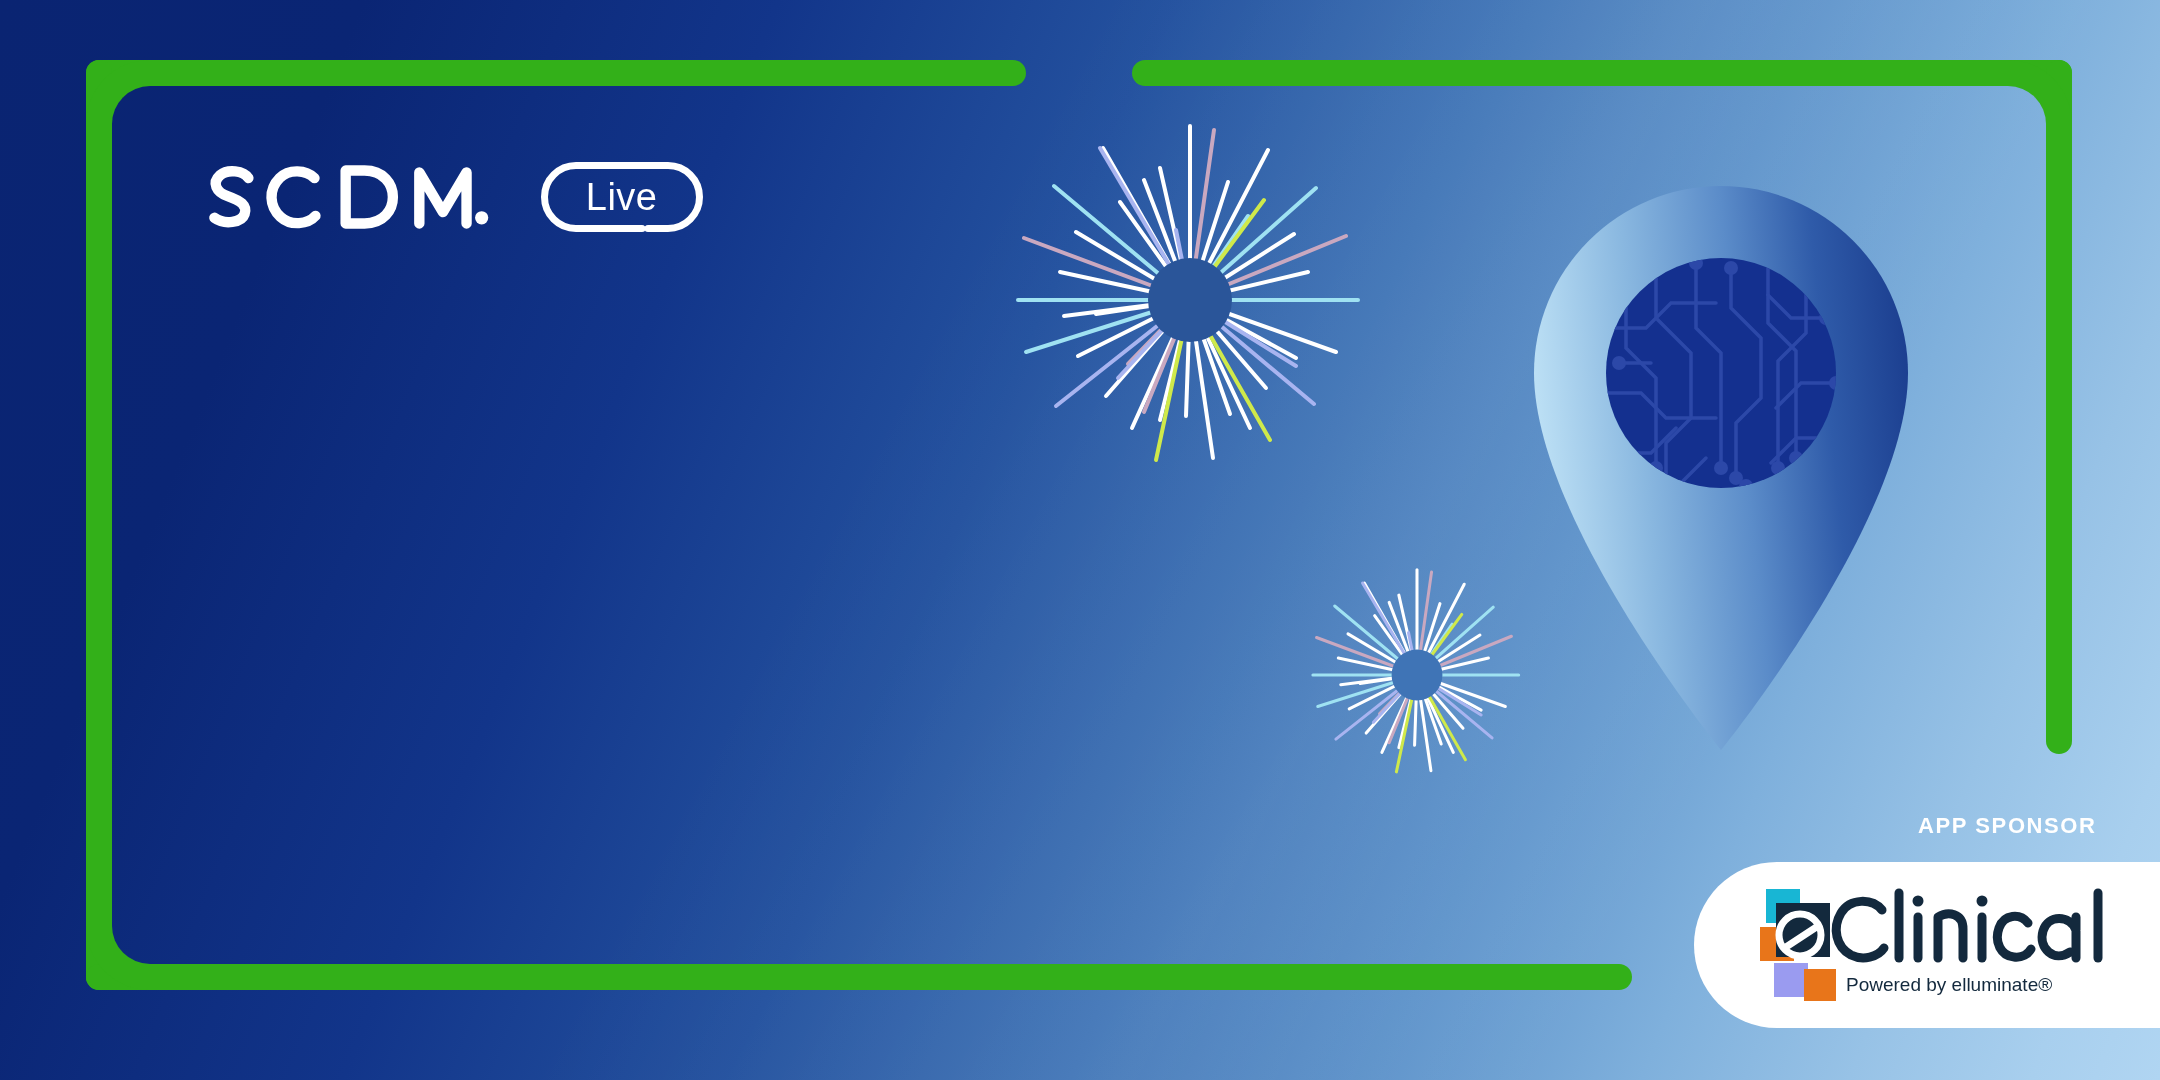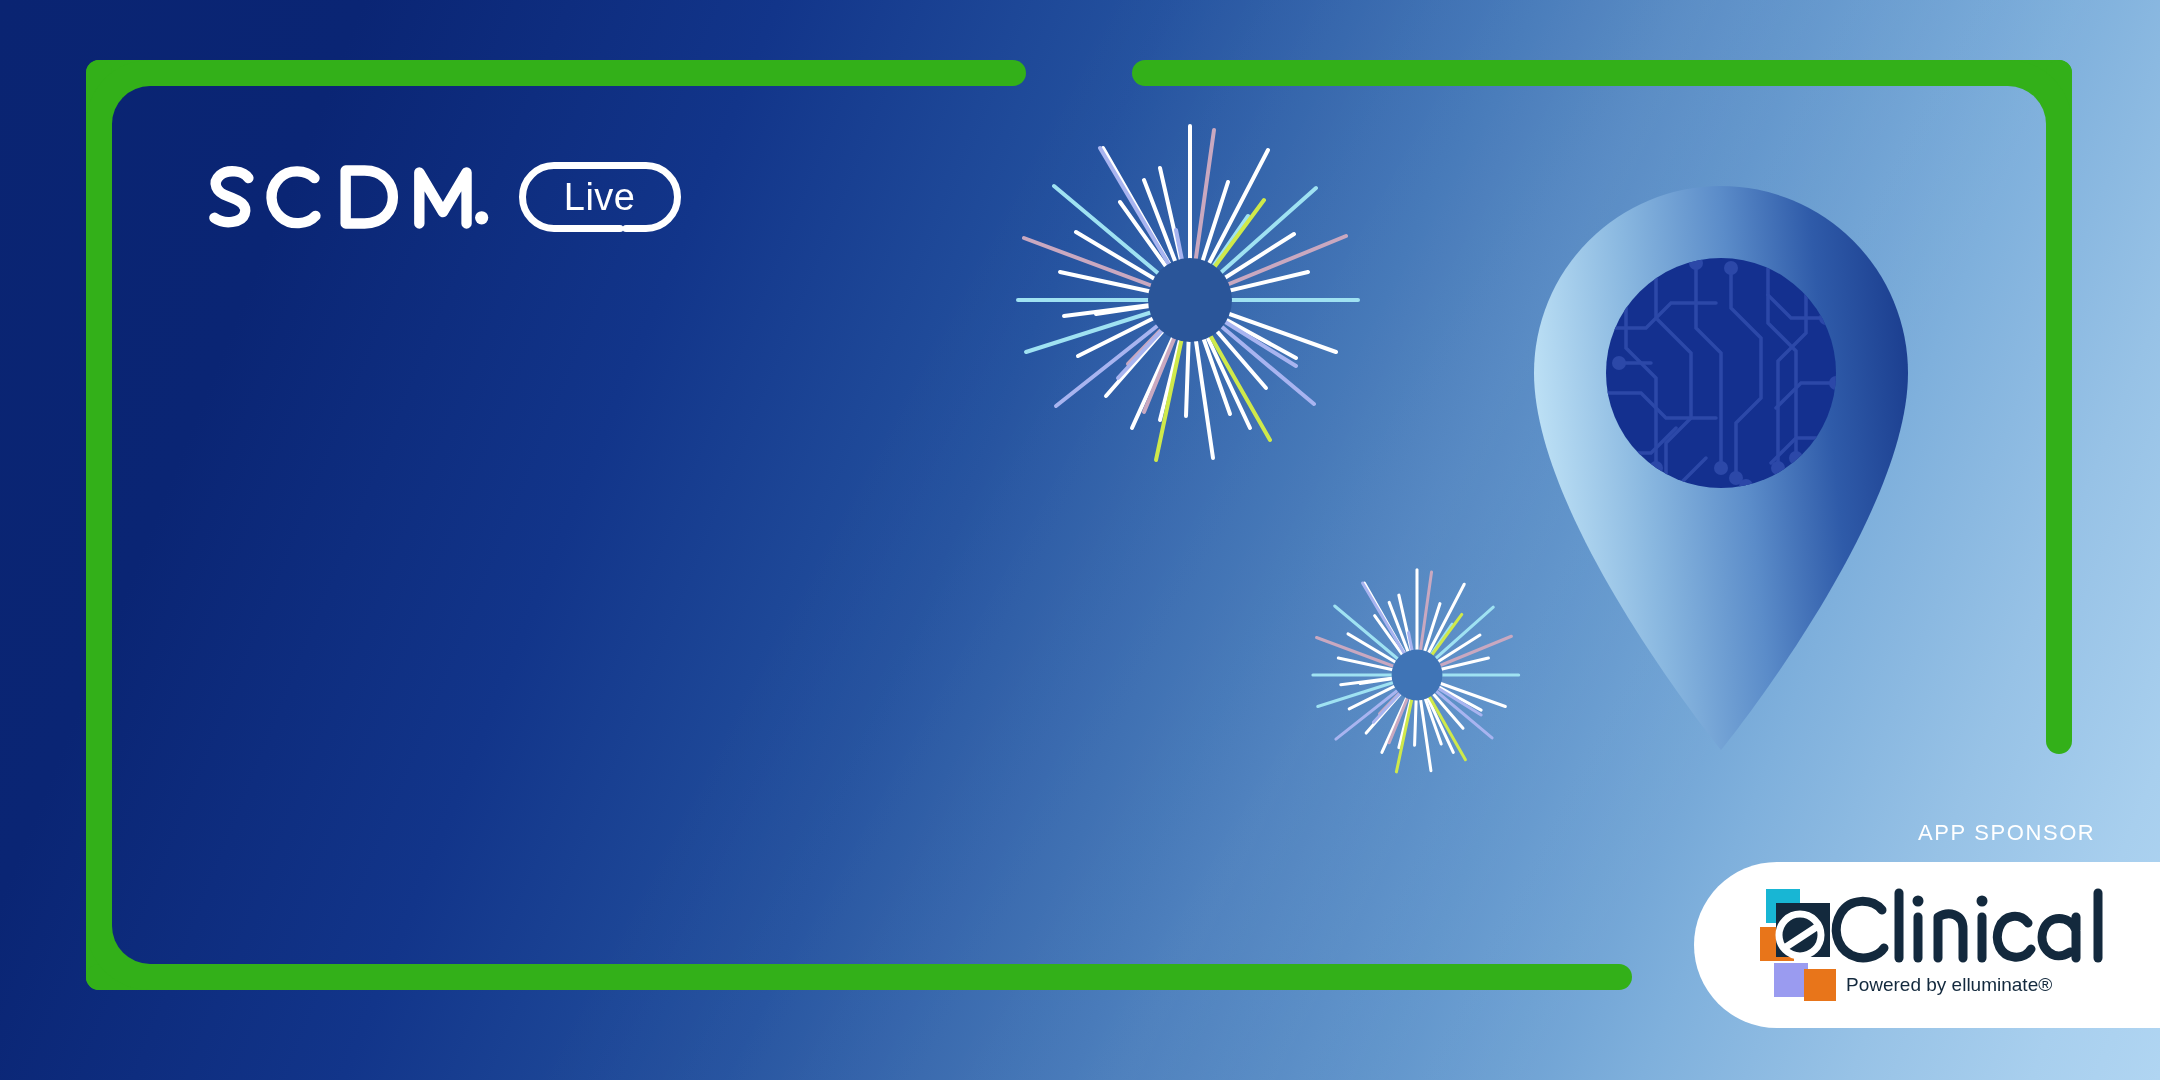--- a/index.html
+++ b/index.html
@@ -40,21 +40,21 @@
   
   #frame-bottom{left:86px;top:964px;width:1546px;height:26px;}
   
   #frame-right{left:2046px;top:60px;width:26px;height:694px;}
   
   #frame-corner-tl{left:86px;top:60px;width:120px;height:120px;background:transparent;border:26px solid #33b019;border-right:none;border-bottom:none;border-top-left-radius:64px;border-radius:64px 0 0 0;box-sizing:border-box;}
   #frame-corner-bl{left:86px;top:870px;width:120px;height:120px;background:transparent;border:26px solid #33b019;border-right:none;border-top:none;border-radius:0 0 0 64px;box-sizing:border-box;}
   #frame-corner-tr{left:1952px;top:60px;width:120px;height:120px;background:transparent;border:26px solid #33b019;border-left:none;border-bottom:none;border-radius:0 64px 0 0;box-sizing:border-box;}
 
   
-  #logo-row{position:absolute;left:204px;top:160px;display:flex;align-items:center;}
+  #logo-row{position:absolute;left:204px;top:160px;display:flex;align-items:center;gap:22px;}
   #scdm-wordmark{height:68px;display:block;}
   #live-badge{position:relative;width:168px;height:74px;}
   #live-badge svg{position:absolute;inset:0;}
   #live-text{
     position:absolute;inset:0;display:flex;align-items:center;justify-content:center;
     color:#fff;font-size:38px;font-weight:400;letter-spacing:.5px;
     font-family:"Liberation Sans",sans-serif;
   }
 
   
@@ -101,23 +101,22 @@
   }
 
   
   #firework-large{position:absolute;left:1000px;top:110px;width:380px;height:380px;}
   #firework-small{position:absolute;left:1302px;top:560px;width:230px;height:230px;}
   #location-pin{position:absolute;left:1506px;top:168px;width:430px;height:590px;}
 
   
   #app-sponsor-label{
     position:absolute;left:1918px;top:813px;
-    color:#ffffff;font-size:22px;font-weight:normal;letter-spacing:1.6px;
+    color:#ffffff;font-size:22px;font-weight:bold;letter-spacing:1.6px;
     white-space:nowrap;
-    margin-top:7px;
   }
   #sponsor-card{
     position:absolute;left:1694px;top:862px;width:500px;height:166px;
     background:#ffffff;border-radius:83px 0 0 83px;
     display:flex;align-items:center;
   }
   #sponsor-logo{margin-left:66px;width:360px;height:auto;display:block;}
 </style>
 </head>
 <body>

